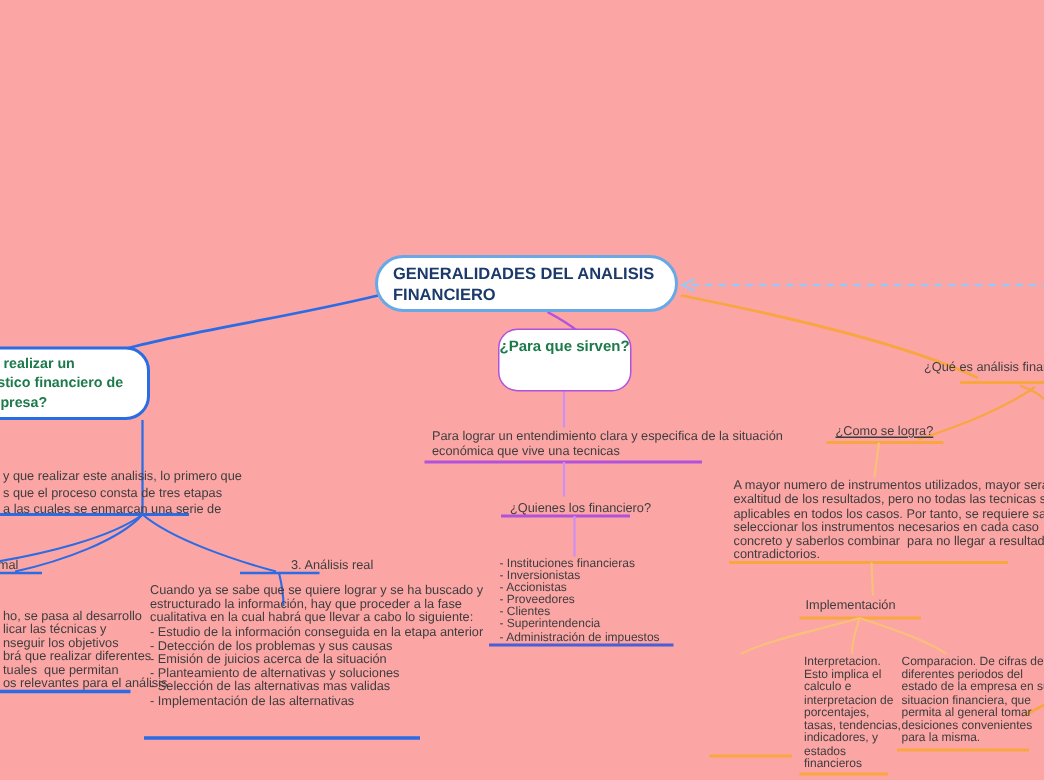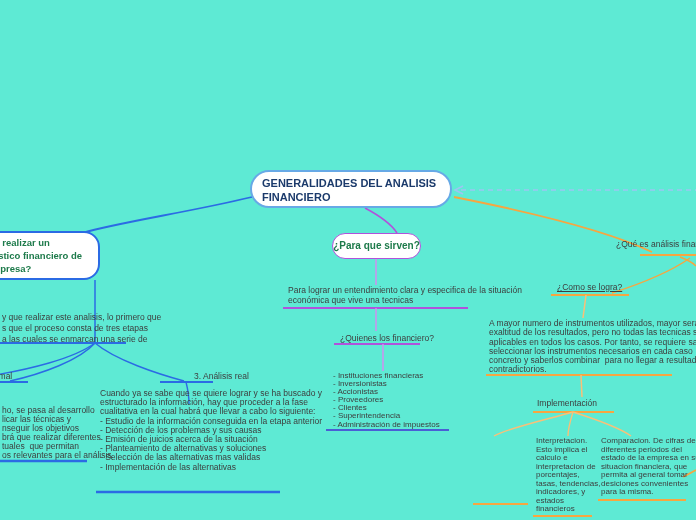--- a/index.html
+++ b/index.html
@@ -1,41 +1,41 @@
 <!DOCTYPE html>
 <html><head>
 <meta charset="utf-8">
 <style>
   html,body{margin:0;padding:0;background:#ffffff;}
   #canvas{
     position:relative;width:696px;height:520px;overflow:hidden;
-    font-family:"Liberation Sans",sans-serif;background:#5eead4;
+    font-family:"Liberation Sans",sans-serif;background:#fca5a5;
   }
   #connectors{position:absolute;left:0;top:0;z-index:1;pointer-events:none;}
   .txt{position:absolute;z-index:2;color:#3d3d3d;}
   .pre{white-space:pre;}
   .node-box{
     position:absolute;z-index:3;background:#ffffff;box-sizing:border-box;
   }
   #central-node{
     left:250px;top:170px;width:202px;height:38px;
     border:2px solid #67a9e6;border-radius:19px;
     padding:4px 0 0 10px;
     font-size:11px;font-weight:bold;color:#1b3a6b;line-height:14px;
   }
   #left-question-node{
     left:-45px;top:231px;width:145px;height:49px;
     border:2px solid #2b6be4;border-radius:16px;
     padding:3px 0 0 10px;overflow:hidden;
     font-size:9.5px;font-weight:bold;color:#1d7a4a;line-height:13px;
   }
   #middle-question-node{
-    left:332px;top:233px;width:89px;height:26px;
+    left:332px;top:219px;width:89px;height:42px;
     border:1.5px solid #b052dc;border-radius:13px;
-    text-align:center;padding-top:6px;
+    text-align:left;padding-top:6px;
     font-size:10px;font-weight:bold;color:#1d7a4a;line-height:12px;
   }
 </style>
 </head>
 <body>
 
 <div id="canvas">
 
   <svg id="connectors" width="696" height="520" viewBox="0 0 696 520">
 

